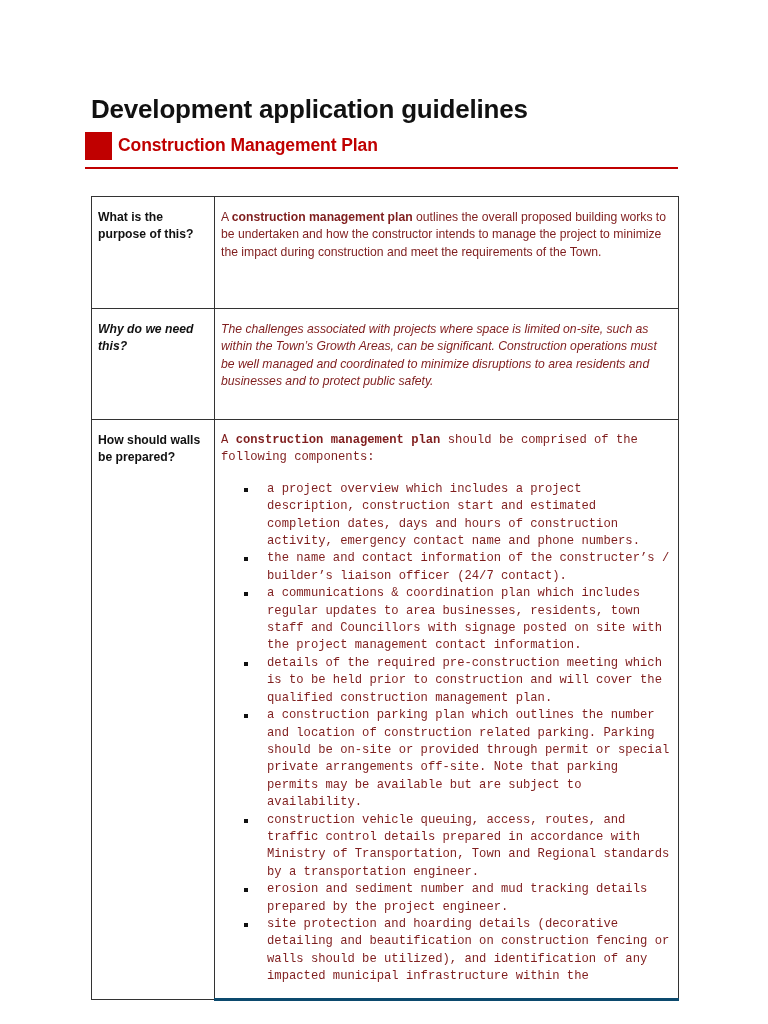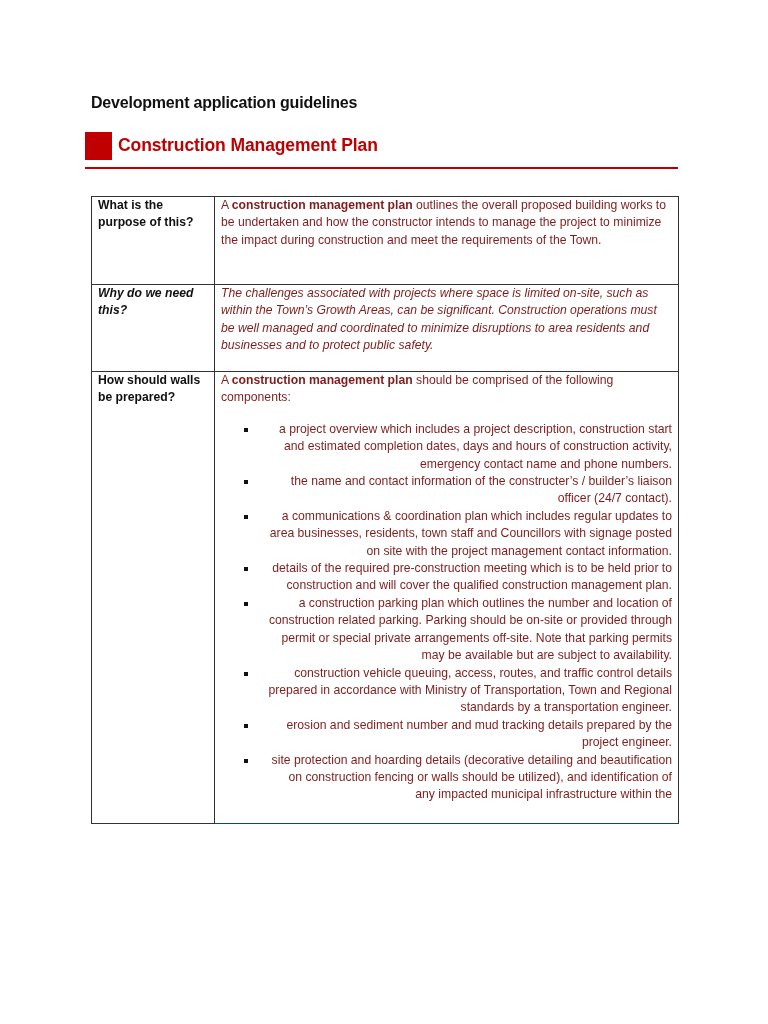--- a/index.html
+++ b/index.html
@@ -1,30 +1,30 @@
 <!DOCTYPE html>
 <html><head>
 <meta charset="utf-8">
 <style>
   html, body { margin:0; padding:0; }
   body { width:768px; height:1024px; background:#ffffff; position:relative; overflow:hidden;
          font-family:"Liberation Sans", sans-serif; color:#1a1a1a; }
-  .doc-title { position:absolute; left:91px; top:94px; font-size:16px; font-weight:bold; color:#111; letter-spacing:-0.2px; }
+  .doc-title { position:absolute; left:91px; top:94px; font-size:26px; font-weight:bold; color:#111; letter-spacing:-0.2px; }
   .section-marker { position:absolute; left:85px; top:132px; width:27px; height:28px; background:#c00000; }
   .section-title { position:absolute; left:118px; top:135px; font-size:17.5px; font-weight:bold; color:#c00000; letter-spacing:-0.1px; }
   .section-rule { position:absolute; left:85px; top:167px; width:593px; height:2px; background:#c00000; }
   table.info { position:absolute; left:91px; top:196px; width:588px; border-collapse:collapse; font-size:12.2px; line-height:17.4px; }
-  table.info td { border:1px solid #333; vertical-align:top; padding:0 6px; }
+  table.info td { border:1px solid #333; vertical-align:top; padding:12px 6px; }
   td.q { width:110px; font-weight:bold; color:#111; }
   td.a { color:#7f1d1d; }
   .r1 td { height:87px; } .r2 td { height:52px; } .r3 td { height:51px; } .r4 td { height:86px;font-style:italic; }
   .r5 td { height:451px; }
-  .r5 td.a { border-bottom:1px solid #0c4a6e; }
+  .r5 td.a { border-bottom:3px solid #0c4a6e;font-family:Liberation Mono, monospace; }
   ul.items { margin:14px 0 0 0; padding:0 0 0 46px; list-style:none; }
-  ul.items li { position:relative;text-align:right; }
+  ul.items li { position:relative; }
   ul.items li::before { content:""; position:absolute; left:-23px; top:7px; width:4px; height:4px; background:#111; }
   b { font-weight:bold; }
 </style>
 </head>
 <body>
 
 <div class="doc-title">Development application guidelines</div>
 <div class="section-marker"></div>
 <div class="section-title">Construction Management Plan</div>
 <div class="section-rule"></div>

